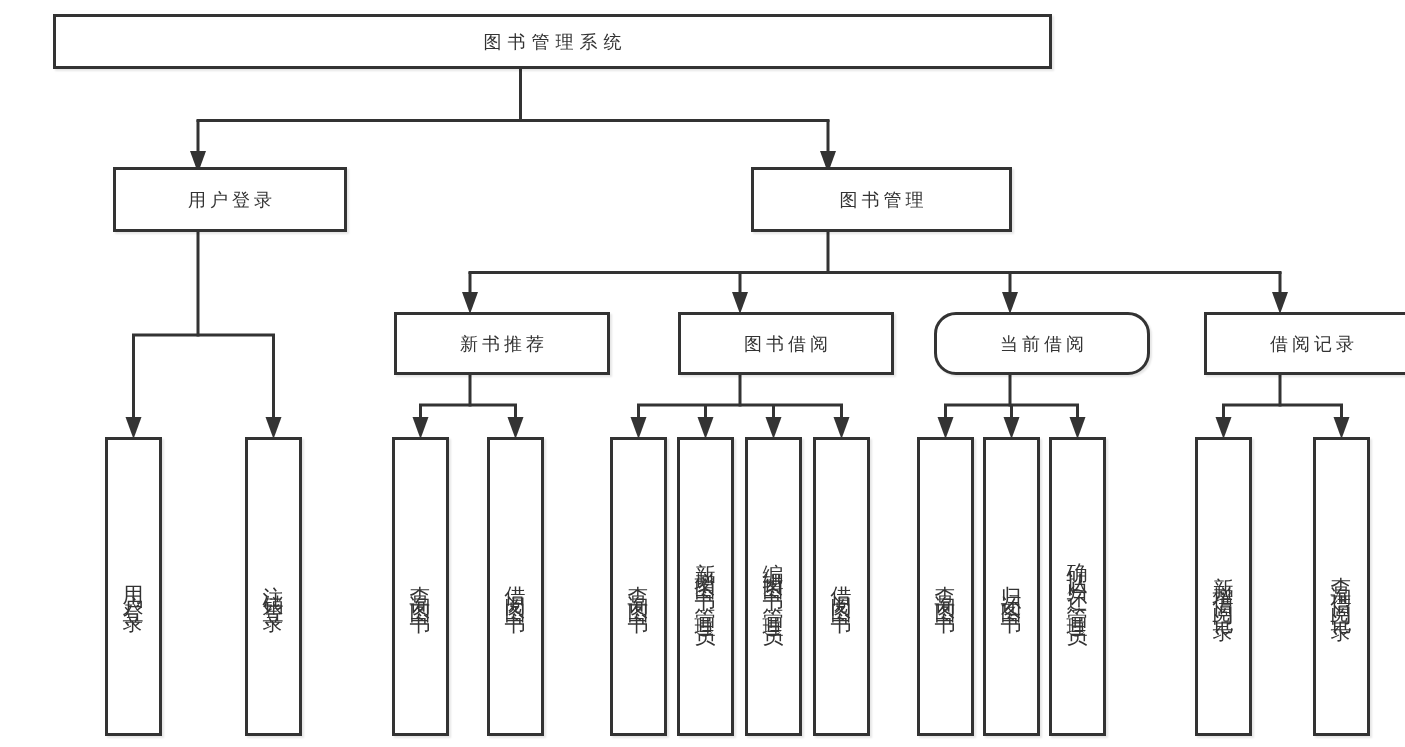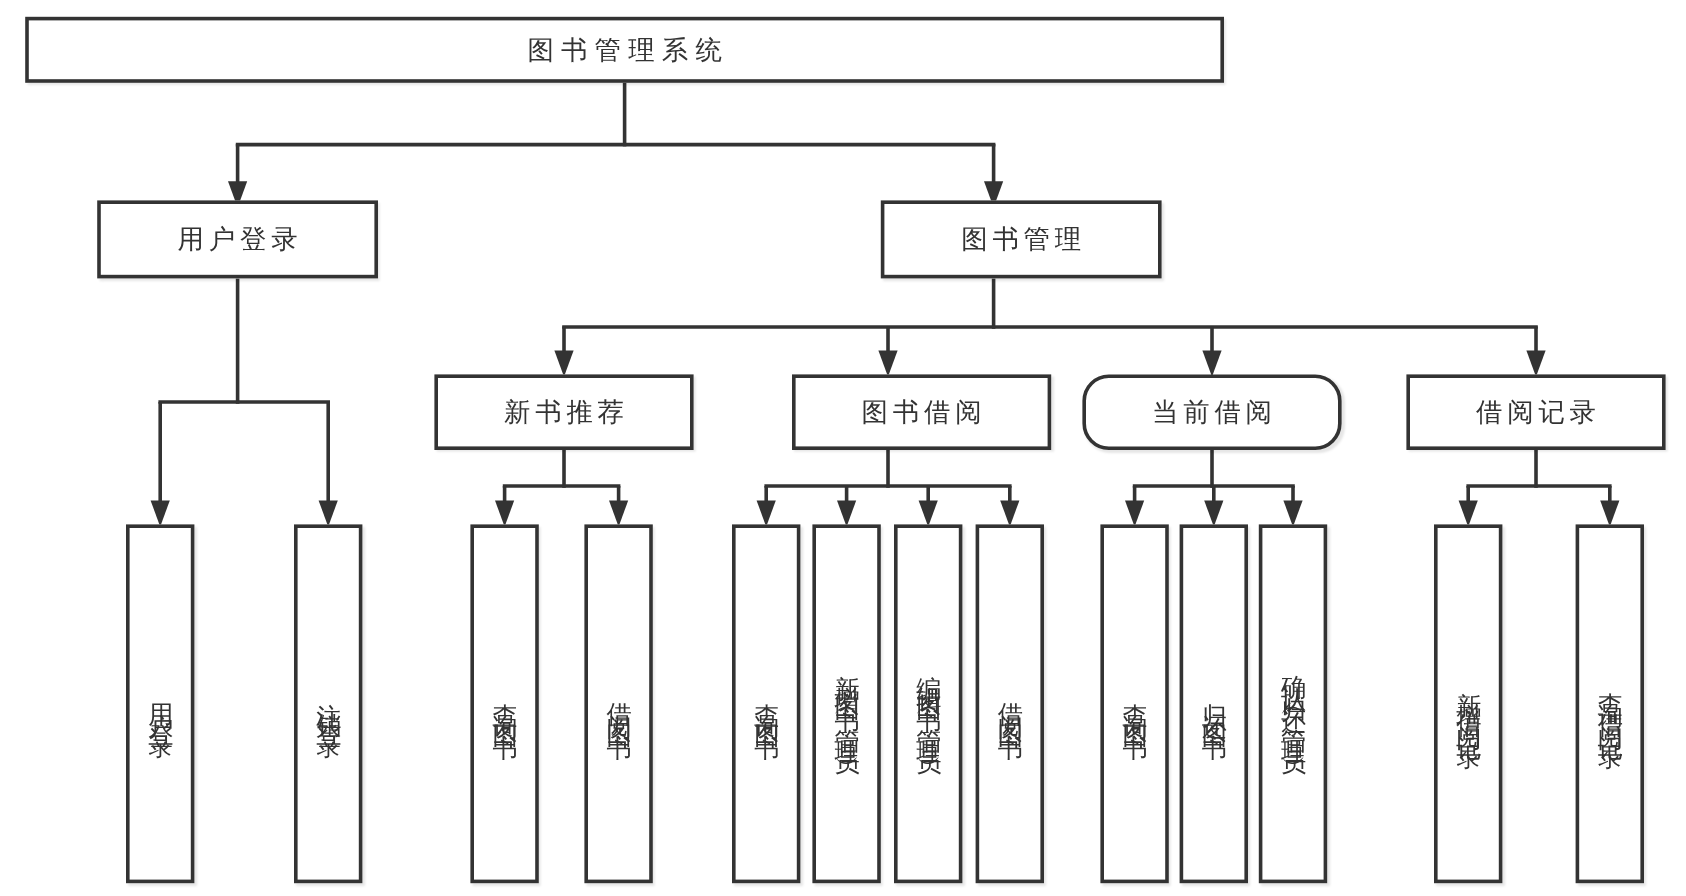--- a/index.html
+++ b/index.html
@@ -21,25 +21,26 @@
   }
   .connectors{position:absolute;left:0;top:0;width:1405px;height:747px;}
   .connectors line{stroke:var(--line);stroke-width:3;}
   .connectors polygon{fill:var(--line);}
   .node{
     position:absolute;
     box-sizing:border-box;
     border:3px solid var(--border);
     background:var(--fill);
     display:flex;align-items:center;justify-content:center;
-    font-size:22px;
+    font-size:18px;
     letter-spacing:4px;
     text-indent:4px;
     box-shadow:2px 2px 2px rgba(0,0,0,0.10);
     z-index:1;
+    margin-left:32px;
   }
   .node.root{letter-spacing:6px;text-indent:6px;}
   .leaf{
     position:absolute;
     box-sizing:border-box;
     border:3px solid var(--border);
     background:var(--fill);
     display:flex;align-items:center;justify-content:center;
     box-shadow:2px 2px 2px rgba(0,0,0,0.10);
     z-index:1;
@@ -136,28 +137,28 @@
     </g>
   </svg>
 
   <div class="node root" style="left:21px;top:14px;width:999px;height:55px;">
     <span>图书管理系统</span>
   </div>
 
   <div class="node" style="left:81px;top:167px;width:234px;height:65px;">
     <span>用户登录</span>
   </div>
-  <div class="node" style="left:734px;top:167px;width:234px;height:65px;align-items:center;">
+  <div class="node" style="left:719px;top:167px;width:261px;height:65px;align-items:center;">
     <span>图书管理</span>
   </div>
 
   <div class="node" style="left:362px;top:312px;width:216px;height:63px;">
     <span>新书推荐</span>
   </div>
-  <div class="node" style="left:660px;top:312px;width:216px;height:63px;">
+  <div class="node" style="left:646px;top:312px;width:216px;height:63px;">
     <span>图书借阅</span>
   </div>
   <div class="node" style="left:902px;top:312px;width:216px;height:63px;border-radius:22px;">
     <span>当前借阅</span>
   </div>
   <div class="node" style="left:1172px;top:312px;width:216px;height:63px;">
     <span>借阅记录</span>
   </div>
 
   <div class="leaf" style="left:105px;top:437px;width:57px;height:299px;">

